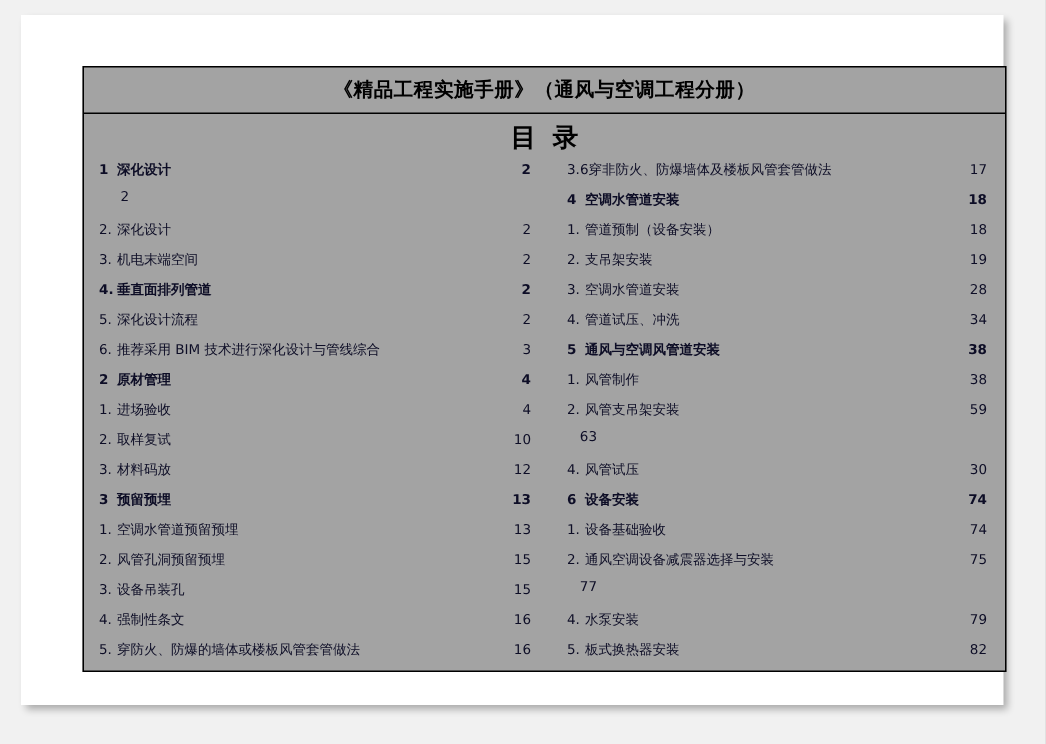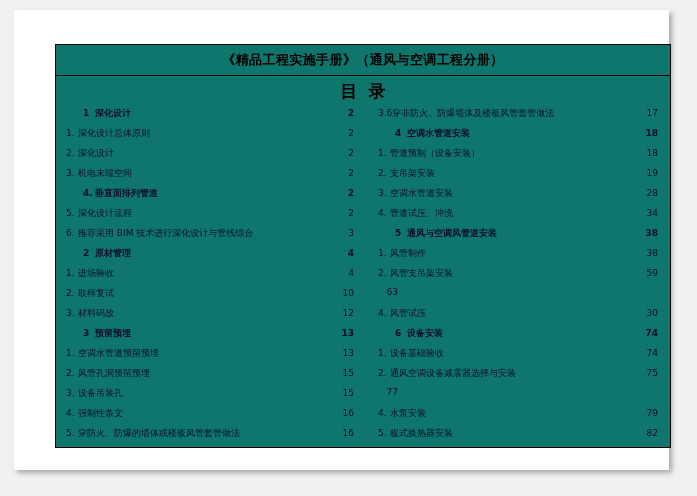--- a/index.html
+++ b/index.html
@@ -30,21 +30,21 @@
     box-shadow: 3px 3px 5px rgba(0,0,0,0.30);
   }
   
   #doc-frame {
     position: absolute;
     left: 41px;
     top: 34px;
     width: 616px;
     height: 404px;
     border: 1px solid #000000;
-    background: #0f766e;
+    background: #a3a3a3;
     box-sizing: border-box;
   }
   #title-band {
     height: 31px;
     border-bottom: 1px solid #000000;
     display: flex;
     align-items: center;
     justify-content: center;
     box-sizing: border-box;
   }
@@ -94,21 +94,20 @@
     overflow: hidden;
   }
   .toc-row .entry-page {
     flex: 0 0 auto;
     text-align: right;
     width: 20px;
     font-size: 9px;
   }
   .toc-row.section {
     font-weight: bold;
-    margin-left: 17px;
   }
   .toc-row.section .entry-page {
     font-weight: bold;
   }
   .toc-row .num {
     display: inline-block;
     min-width: 12px;
   }
 </style>
 </head>
@@ -127,21 +126,20 @@
         <div id="toc-heading">目录</div>
       </div>
 
       <div id="columns">
         <div class="toc-column left" id="col-left">
             <div class="toc-row section">
               <span class="entry-label"><span class="num">1</span><span>深化设计</span></span>
               <span class="entry-page">2</span>
             </div>
             <div class="toc-row">
-              <span class="entry-label"><span class="num">1.</span><span>深化设计总体原则</span></span>
               <span class="entry-page">2</span>
             </div>
             <div class="toc-row">
               <span class="entry-label"><span class="num">2.</span><span>深化设计</span></span>
               <span class="entry-page">2</span>
             </div>
             <div class="toc-row">
               <span class="entry-label"><span class="num">3.</span><span>机电末端空间</span></span>
               <span class="entry-page">2</span>
             </div>

